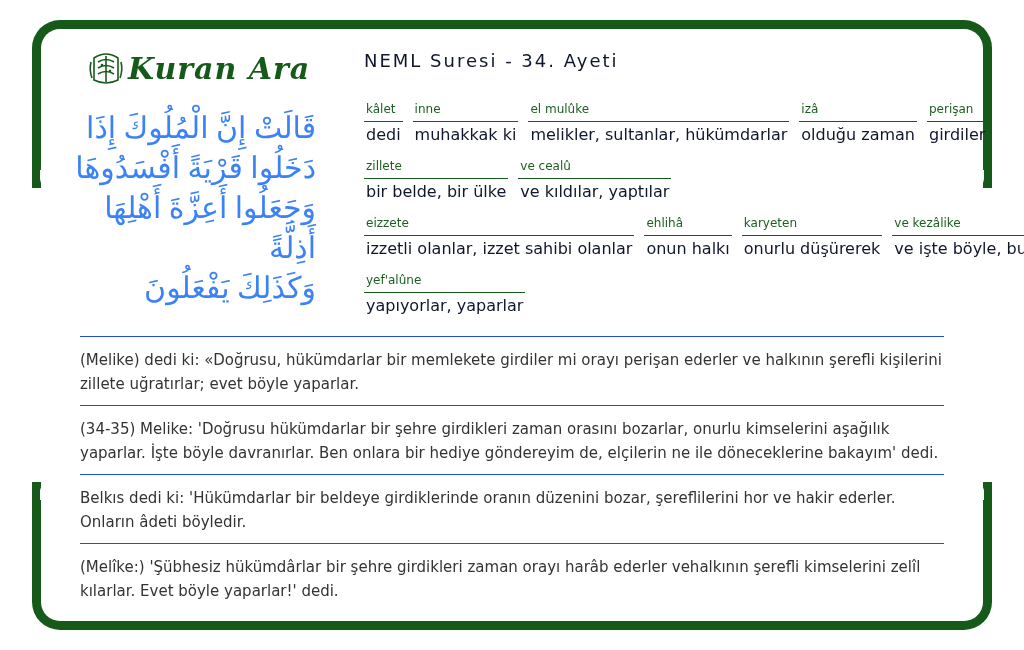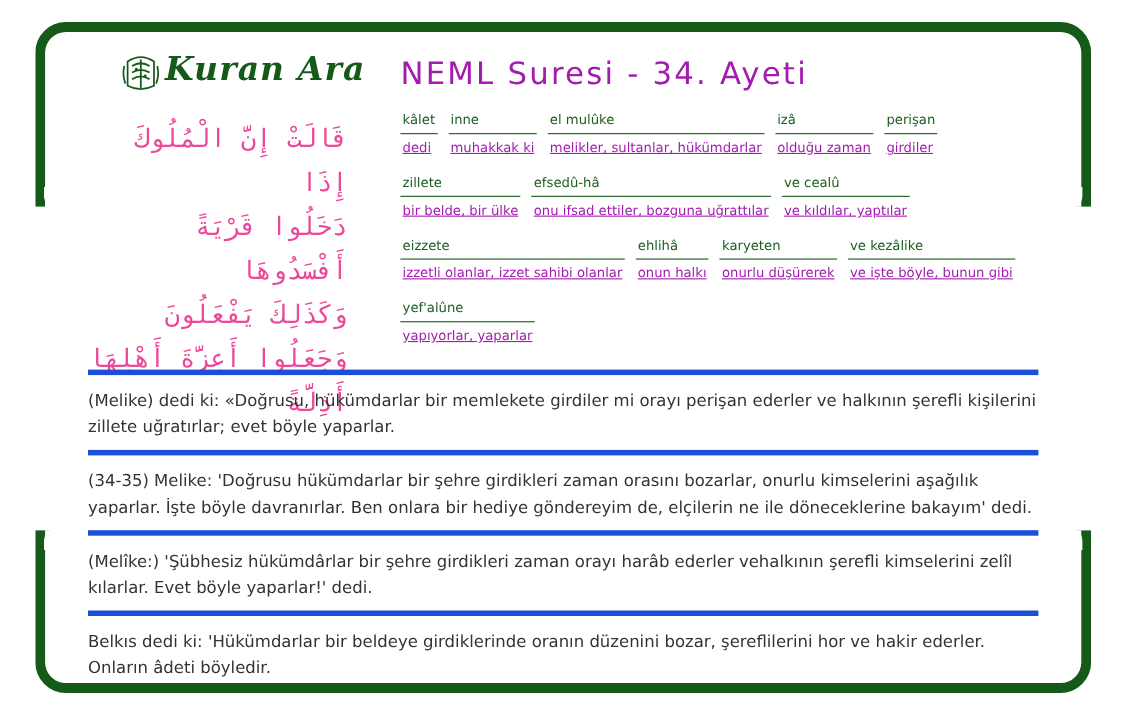--- a/index.html
+++ b/index.html
@@ -62,26 +62,26 @@
       width: 12px;
       height: 20px;
       background: #fff;
     }
     .frame-bottom .tail-l { left: -1px; border-radius: 12px 0 0 0; }
     .frame-bottom .tail-r { right: -1px; border-radius: 0 12px 0 0; }
 
     
     .logo {
       position: absolute;
-      left: 108px;
+      left: 86px;
       top: 46px;
       width: 220px;
       height: 44px;
       display: flex;
-      align-items: flex-start;
+      align-items: center;
     }
     .logo-emblem {
       width: 40px;
       height: 40px;
       flex: 0 0 40px;
     }
     .logo-text {
       font-family: "DejaVu Serif", serif;
       font-style: italic;
       font-weight: bold;
@@ -93,35 +93,35 @@
     }
 
     
     .arabic {
       position: absolute;
       left: 70px;
       top: 108px;
       width: 246px;
       direction: rtl;
       text-align: right;
-      font-family: Liberation Mono, monospace;
-      font-size: 23px;
+      font-family: Liberation Serif, serif;
+      font-size: 30px;
       line-height: 40px;
-      color: #ec4899;
+      color: #3b82f6;
     }
 
     
     .title {
       position: absolute;
       left: 364px;
       top: 50px;
       font-family: "DejaVu Sans", sans-serif;
-      font-size: 28px;
+      font-size: 18px;
       letter-spacing: 2px;
-      color: #a21caf;
+      color: #0f172a;
       white-space: nowrap;
     }
 
     
     .words {
       position: absolute;
       left: 364px;
       top: 102px;
       width: 580px;
     }
@@ -136,37 +136,36 @@
     }
     .word .tr {
       font-size: 12px;
       color: #1c5e20;
       padding: 0 2px 4px 2px;
       border-bottom: 1.5px solid #165a1a;
       white-space: nowrap;
       line-height: 15px;
     }
     .word .mn {
-      font-size: 12px;
-      color: #a21caf;
+      font-size: 16px;
+      color: #0f172a;
       padding: 5px 2px 0 2px;
       white-space: nowrap;
       line-height: 15px;
-      text-decoration: underline;
     }
 
     
     .translations {
       position: absolute;
       left: 80px;
       top: 336px;
       width: 864px;
     }
     .translation {
-      border-top: 5px solid #1d4ed8;
+      border-top: 1px solid #1d4ed8;
       padding: 11px 0 12px 0;
       font-size: 15px;
       line-height: 24px;
       color: #333333;
       height: 45px;
     }
   </style>
 </head>
 <body>
 
@@ -192,22 +191,22 @@
     </g>
     <circle cx="16" cy="17" r="1.3" fill="#165a1a"></circle>
     <circle cx="24" cy="23" r="1.3" fill="#165a1a"></circle>
   </svg>
   <span class="logo-text">Kuran Ara</span>
 </a>
 
 <div class="arabic">
   <div>قَالَتْ إِنَّ الْمُلُوكَ إِذَا</div>
   <div>دَخَلُوا قَرْيَةً أَفْسَدُوهَا</div>
+  <div>وَجَعَلُوا أَعِزَّةَ أَهْلِهَا أَذِلَّةً</div>
   <div>وَكَذَلِكَ يَفْعَلُونَ</div>
-  <div>وَجَعَلُوا أَعِزَّةَ أَهْلِهَا أَذِلَّةً</div>
 </div>
 
 <h1 class="title" style="margin:0;font-weight:normal;">NEML Suresi - 34. Ayeti</h1>
 
 <div class="words">
   <div class="word-row">
     <div class="word">
       <span class="tr">kâlet</span>
       <span class="mn">dedi</span>
     </div>
@@ -225,24 +224,20 @@
     </div>
     <div class="word">
       <span class="tr">perişan</span>
       <span class="mn">girdiler</span>
     </div>
   </div>
   <div class="word-row">
     <div class="word">
       <span class="tr">zillete</span>
       <span class="mn">bir belde, bir ülke</span>
-    </div>
-    <div class="word">
-      <span class="tr">efsedû-hâ</span>
-      <span class="mn">onu ifsad ettiler, bozguna uğrattılar</span>
     </div>
     <div class="word">
       <span class="tr">ve cealû</span>
       <span class="mn">ve kıldılar, yaptılar</span>
     </div>
   </div>
   <div class="word-row">
     <div class="word">
       <span class="tr">eizzete</span>
       <span class="mn">izzetli olanlar, izzet sahibi olanlar</span>
@@ -264,15 +259,15 @@
     <div class="word">
       <span class="tr">yef'alûne</span>
       <span class="mn">yapıyorlar, yaparlar</span>
     </div>
   </div>
 </div>
 
 <div class="translations">
   <p class="translation" style="margin:0;">(Melike) dedi ki: «Doğrusu, hükümdarlar bir memlekete girdiler mi orayı perişan ederler ve halkının şerefli kişilerini zillete uğratırlar; evet böyle yaparlar.</p>
   <p class="translation" style="margin:0;">(34-35) Melike: 'Doğrusu hükümdarlar bir şehre girdikleri zaman orasını bozarlar, onurlu kimselerini aşağılık yaparlar. İşte böyle davranırlar. Ben onlara bir hediye göndereyim de, elçilerin ne ile döneceklerine bakayım' dedi.</p>
+  <p class="translation" style="margin:0;">Belkıs dedi ki: 'Hükümdarlar bir beldeye girdiklerinde oranın düzenini bozar, şereflilerini hor ve hakir ederler. Onların âdeti böyledir.</p>
   <p class="translation" style="margin:0;">(Melîke:) 'Şübhesiz hükümdârlar bir şehre girdikleri zaman orayı harâb ederler vehalkının şerefli kimselerini zelîl kılarlar. Evet böyle yaparlar!' dedi.</p>
-  <p class="translation" style="margin:0;">Belkıs dedi ki: 'Hükümdarlar bir beldeye girdiklerinde oranın düzenini bozar, şereflilerini hor ve hakir ederler. Onların âdeti böyledir.</p>
 </div>
 
 </body></html>

